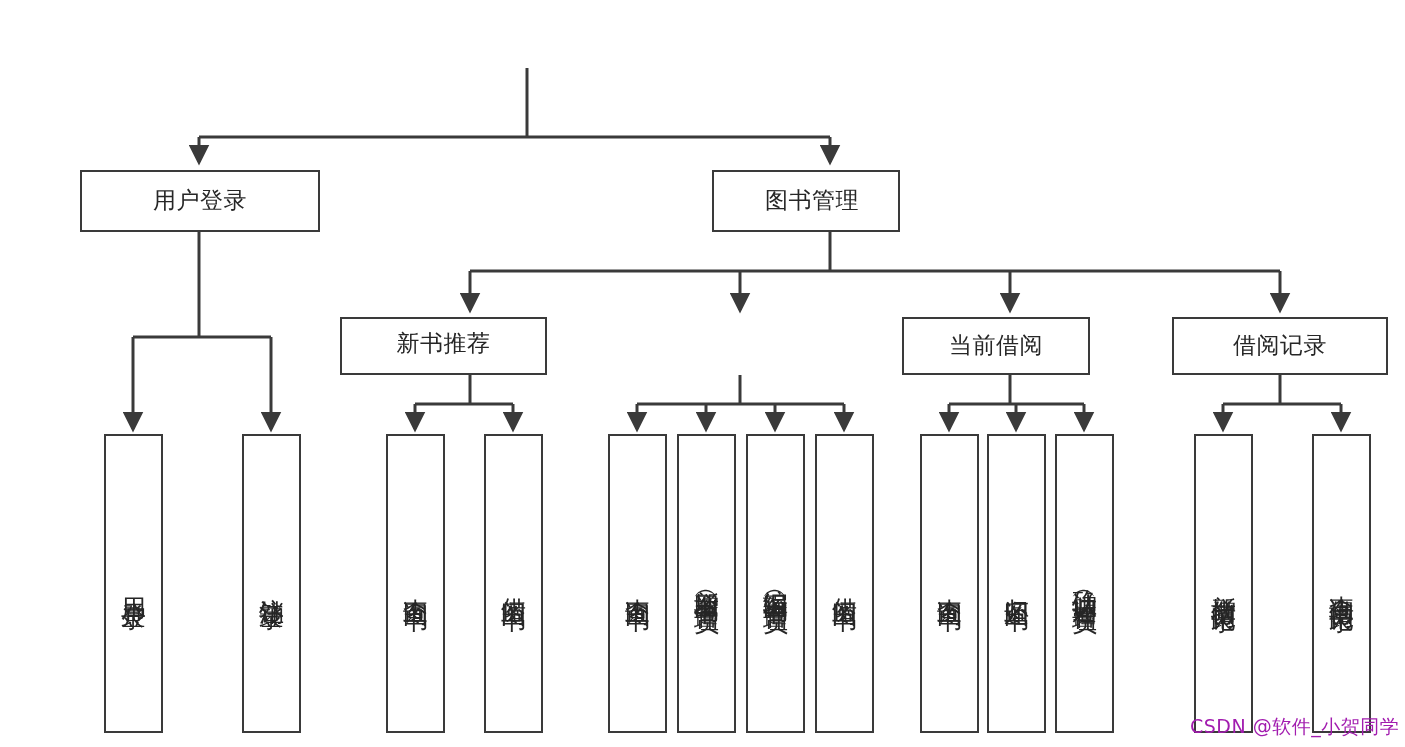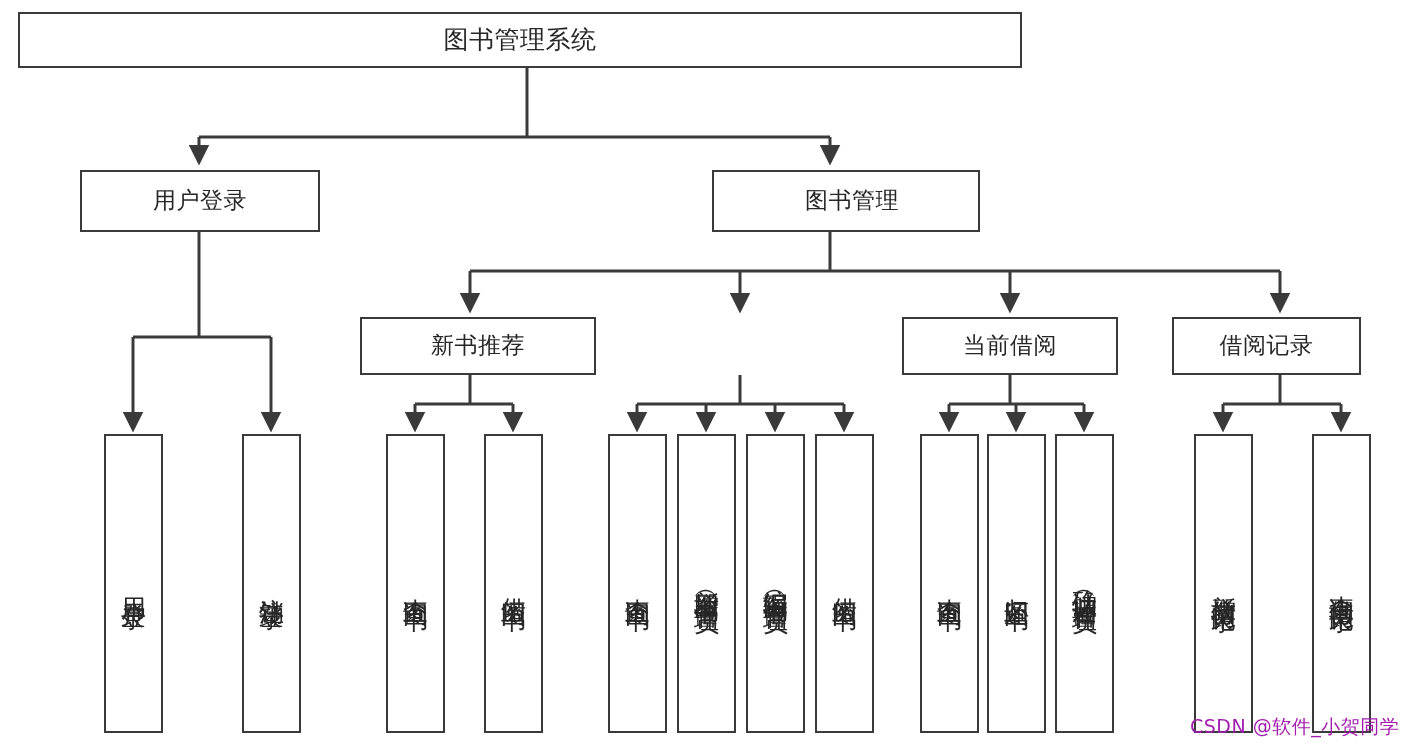--- a/index.html
+++ b/index.html
@@ -117,38 +117,35 @@
       <path d="M 1016 404 L 1016 429" marker-end="url(#arrow)"></path>
       <path d="M 1084 404 L 1084 429" marker-end="url(#arrow)"></path>
 
       <path d="M 1280 375 L 1280 404"></path>
       <path d="M 1223 404 L 1341 404"></path>
       <path d="M 1223 404 L 1223 429" marker-end="url(#arrow)"></path>
       <path d="M 1341 404 L 1341 429" marker-end="url(#arrow)"></path>
     </g>
   </svg>
 
-  <div class="node horiz root" style="left:18px; top:12px; width:1004px; height:56px;">
-    <span class="label">图书管理系统</span>
-  </div>
 
   <div class="node horiz" style="left:80px; top:170px; width:240px; height:62px;">
     <span class="label">用户登录</span>
   </div>
-  <div class="node horiz" style="left:712px; top:170px; width:268px; height:62px;padding-left:12px;">
+  <div class="node horiz" style="left:712px; top:170px; width:188px; height:62px;padding-left:12px;">
     <span class="label">图书管理</span>
   </div>
 
-  <div class="node horiz" style="left:360px; top:317px; width:236px; height:58px;">
+  <div class="node horiz" style="left:340px; top:317px; width:207px; height:58px;font-family:Liberation Mono, monospace;">
     <span class="label">新书推荐</span>
   </div>
-  <div class="node horiz" style="left:902px; top:317px; width:216px; height:58px;">
+  <div class="node horiz" style="left:902px; top:317px; width:188px; height:58px;">
     <span class="label">当前借阅</span>
   </div>
-  <div class="node horiz" style="left:1172px; top:317px; width:189px; height:58px;">
+  <div class="node horiz" style="left:1172px; top:317px; width:216px; height:58px;">
     <span class="label">借阅记录</span>
   </div>
 
   <div class="node vert" style="left:104px; top:434px; width:59px; height:299px;">
     <span class="label">用户登录</span>
   </div>
   <div class="node vert" style="left:242px; top:434px; width:59px; height:299px;">
     <span class="label">注销登录</span>
   </div>
 

